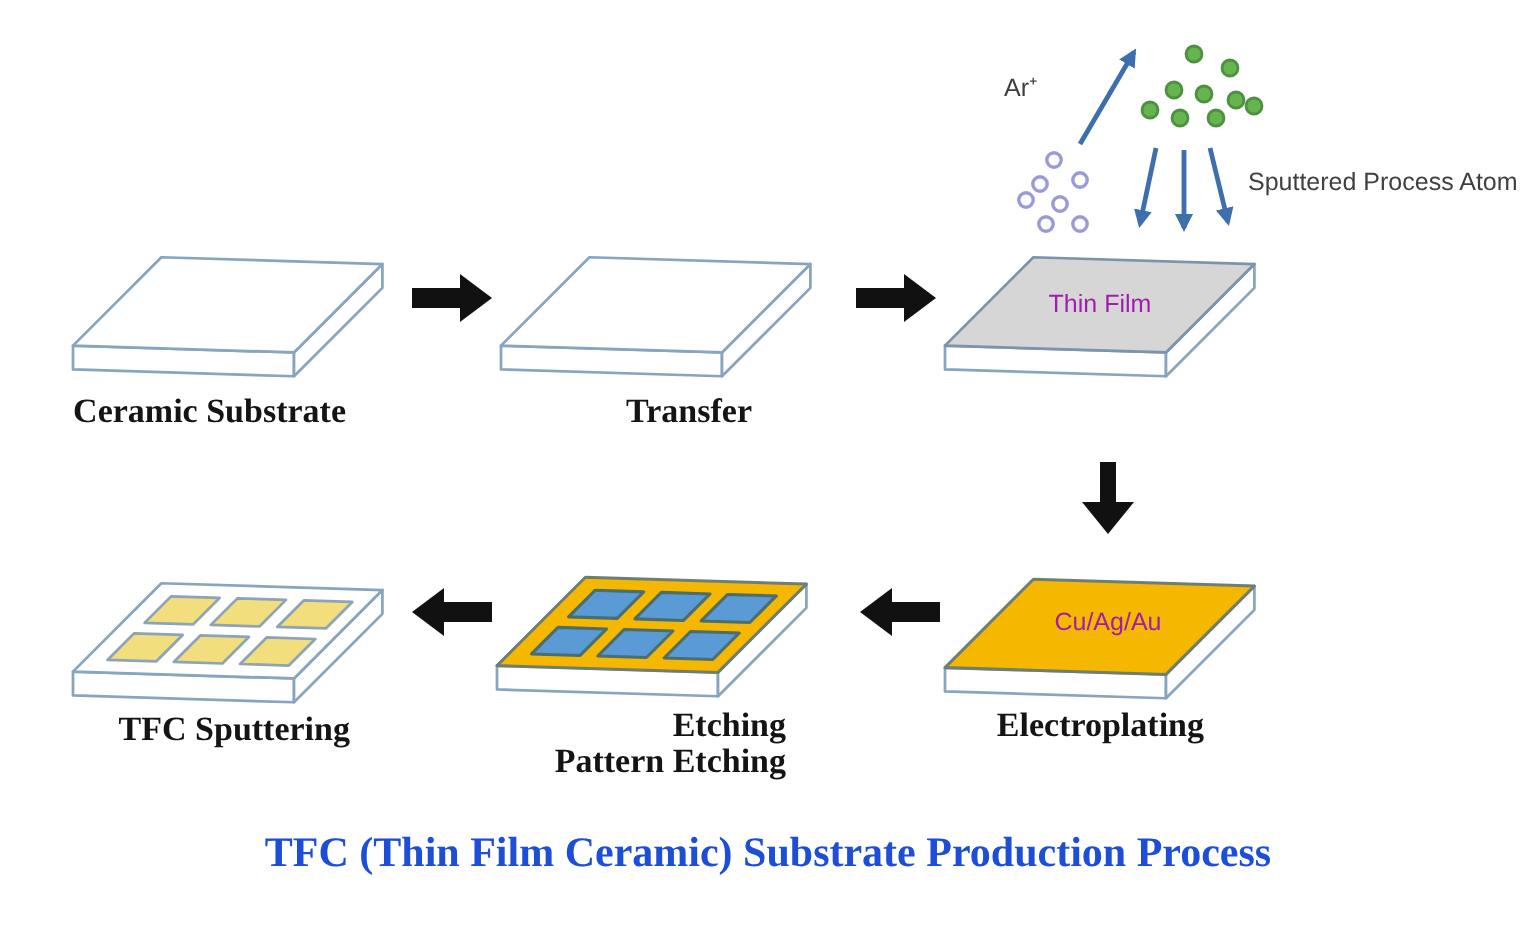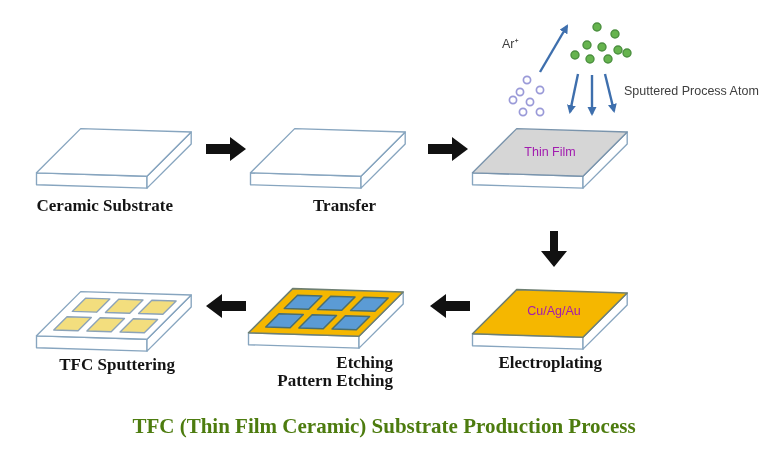--- a/index.html
+++ b/index.html
@@ -3,21 +3,21 @@
 <meta charset="utf-8">
 <style>
   html,body{margin:0;padding:0;background:#fff;}
   #stage{position:relative;width:768px;height:469px;background:#ffffff;overflow:hidden;
          font-family:"Liberation Serif",serif;}
   .abs{position:absolute;}
   .plate-label{font-weight:bold;font-size:17px;color:#141414;text-align:right;line-height:18px;}
   .sans{font-family:Liberation Sans, sans-serif;}
   .face-label{font-size:12.5px;color:#a21caf;text-align:center;}
   .annot{font-size:12.5px;color:#3f3f3f;}
-  #title{left:0;top:414px;width:768px;text-align:center;font-size:21px;font-weight:600;color:#4d7c0f;}
+  #title{left:0;top:414px;width:768px;text-align:center;font-size:21px;font-weight:600;color:#1d4ed8;}
   svg{display:block;}
   .plate-body{fill:#ffffff;stroke:#87A5BF;stroke-width:1.6;stroke-linejoin:round;}
   .top-white{fill:#ffffff;stroke:#87A5BF;stroke-width:1.6;stroke-linejoin:round;}
   .top-gray{fill:#D6D6D6;stroke:#7A94AC;stroke-width:1.6;stroke-linejoin:round;}
   .top-gold{fill:#F5B700;stroke:#6E7F72;stroke-width:1.8;stroke-linejoin:round;}
   .pad-blue{fill:#5B9BD5;stroke:#4A6E6E;stroke-width:1.8;stroke-linejoin:round;}
   .pad-yellow{fill:#F3DE7E;stroke:#8CA3B8;stroke-width:1.6;stroke-linejoin:round;}
   .black-arrow{fill:#111111;}
   .ion{fill:#ffffff;stroke:#9A9AD8;stroke-width:1.7;}
   .atom{fill:#66B44E;stroke:#4C9040;stroke-width:1.4;}

